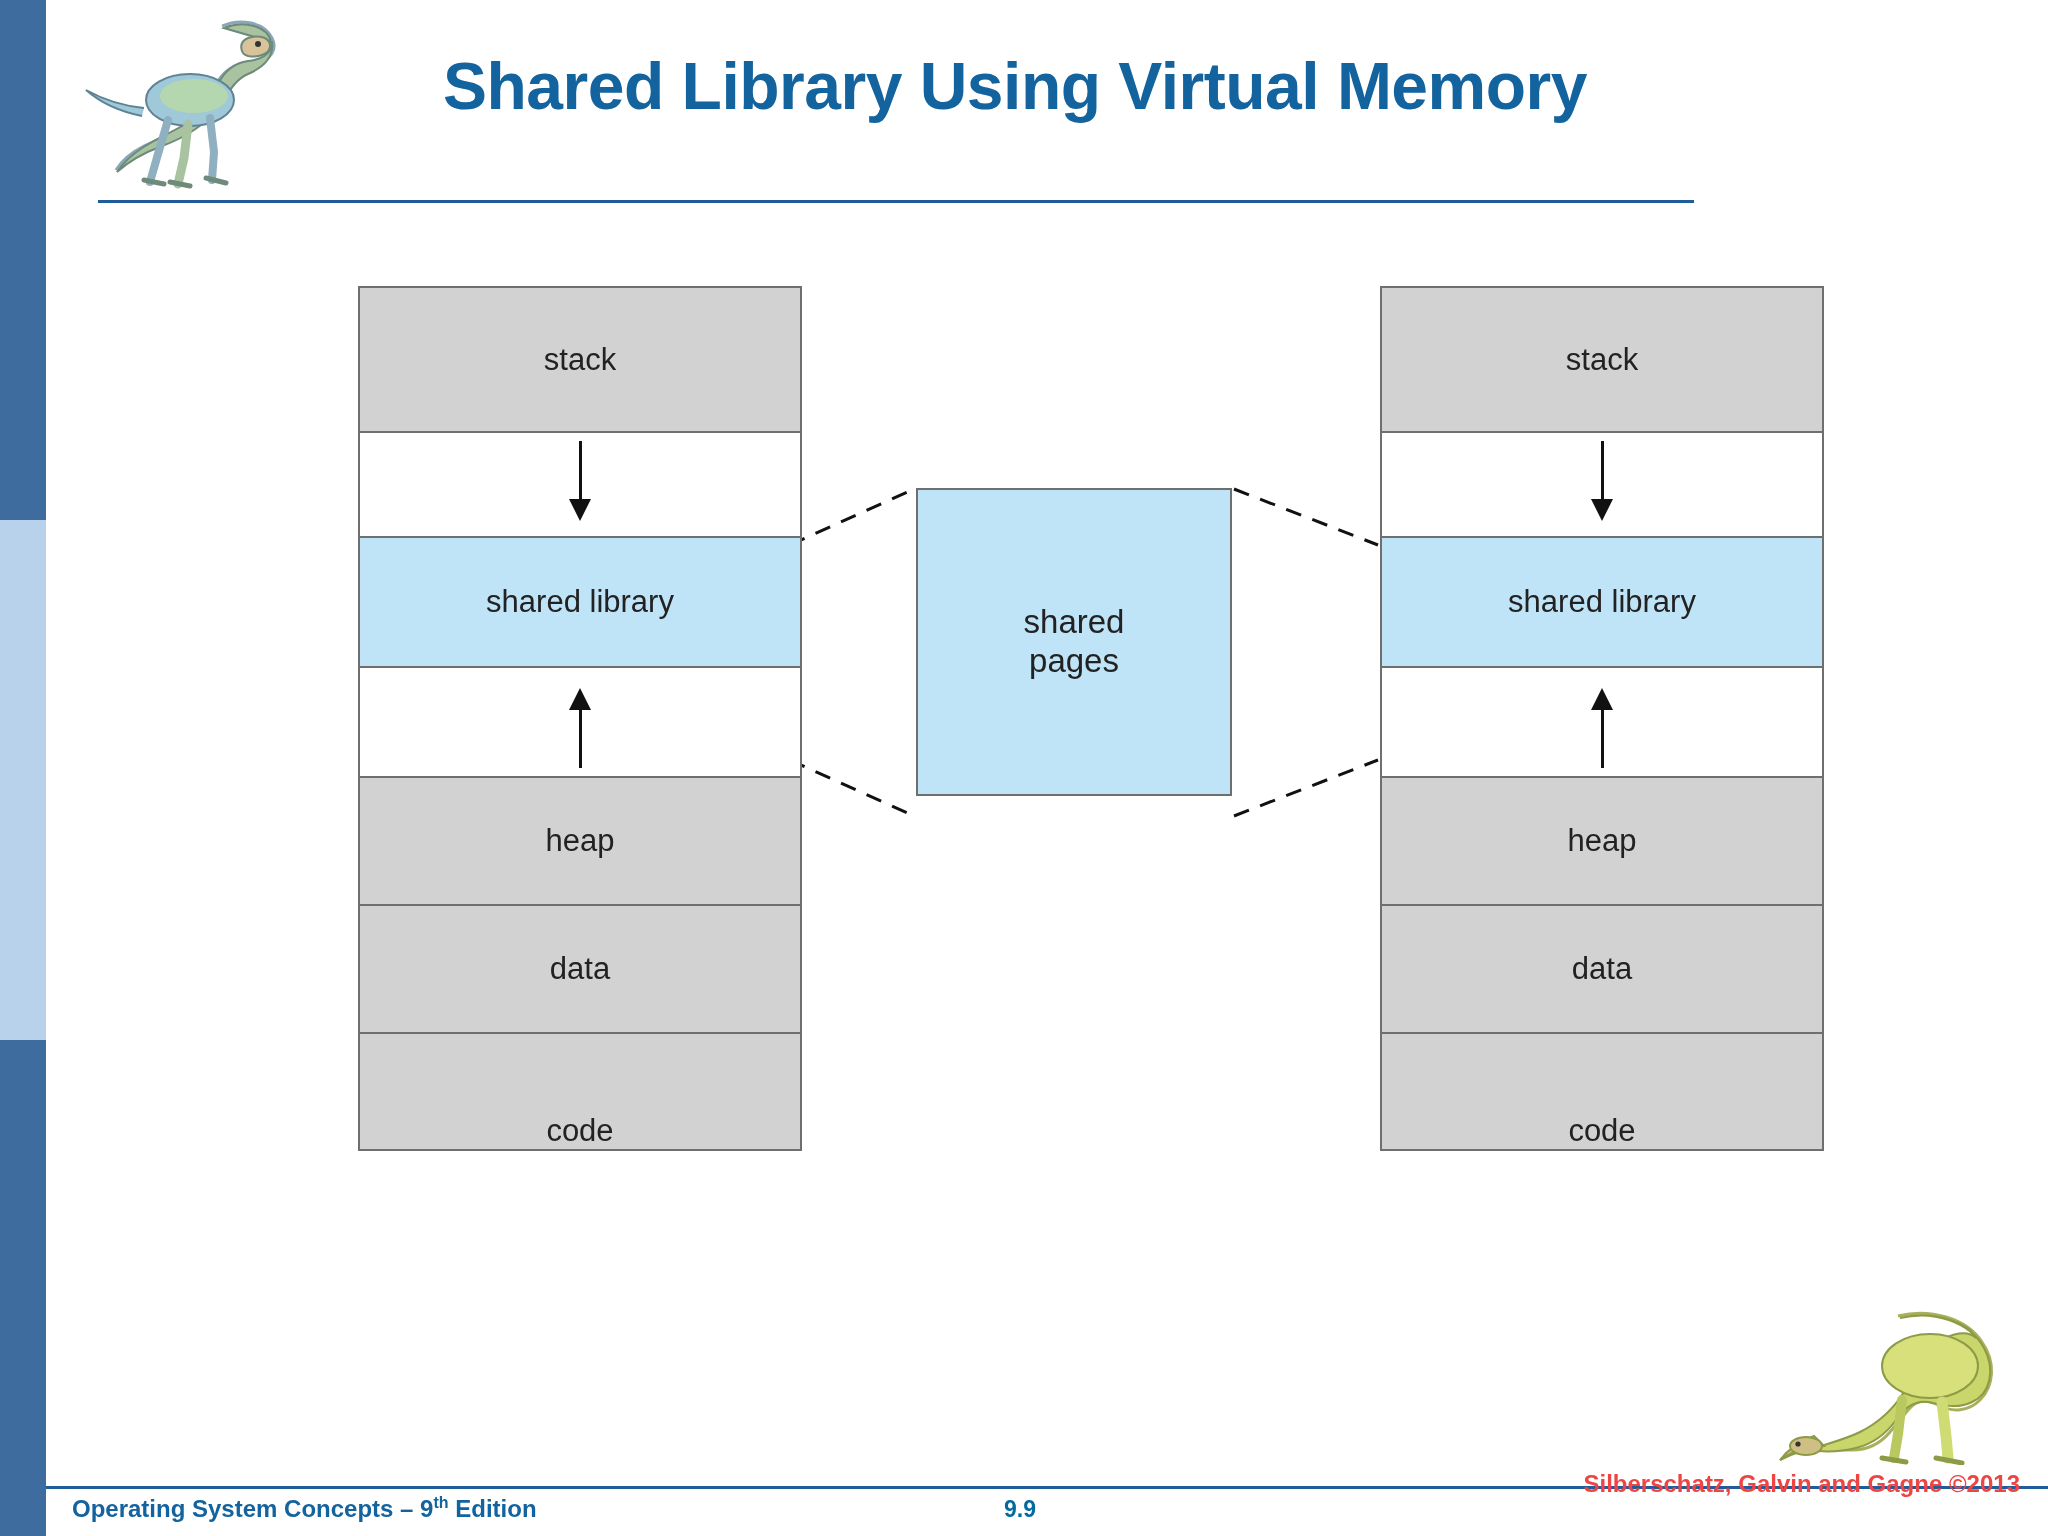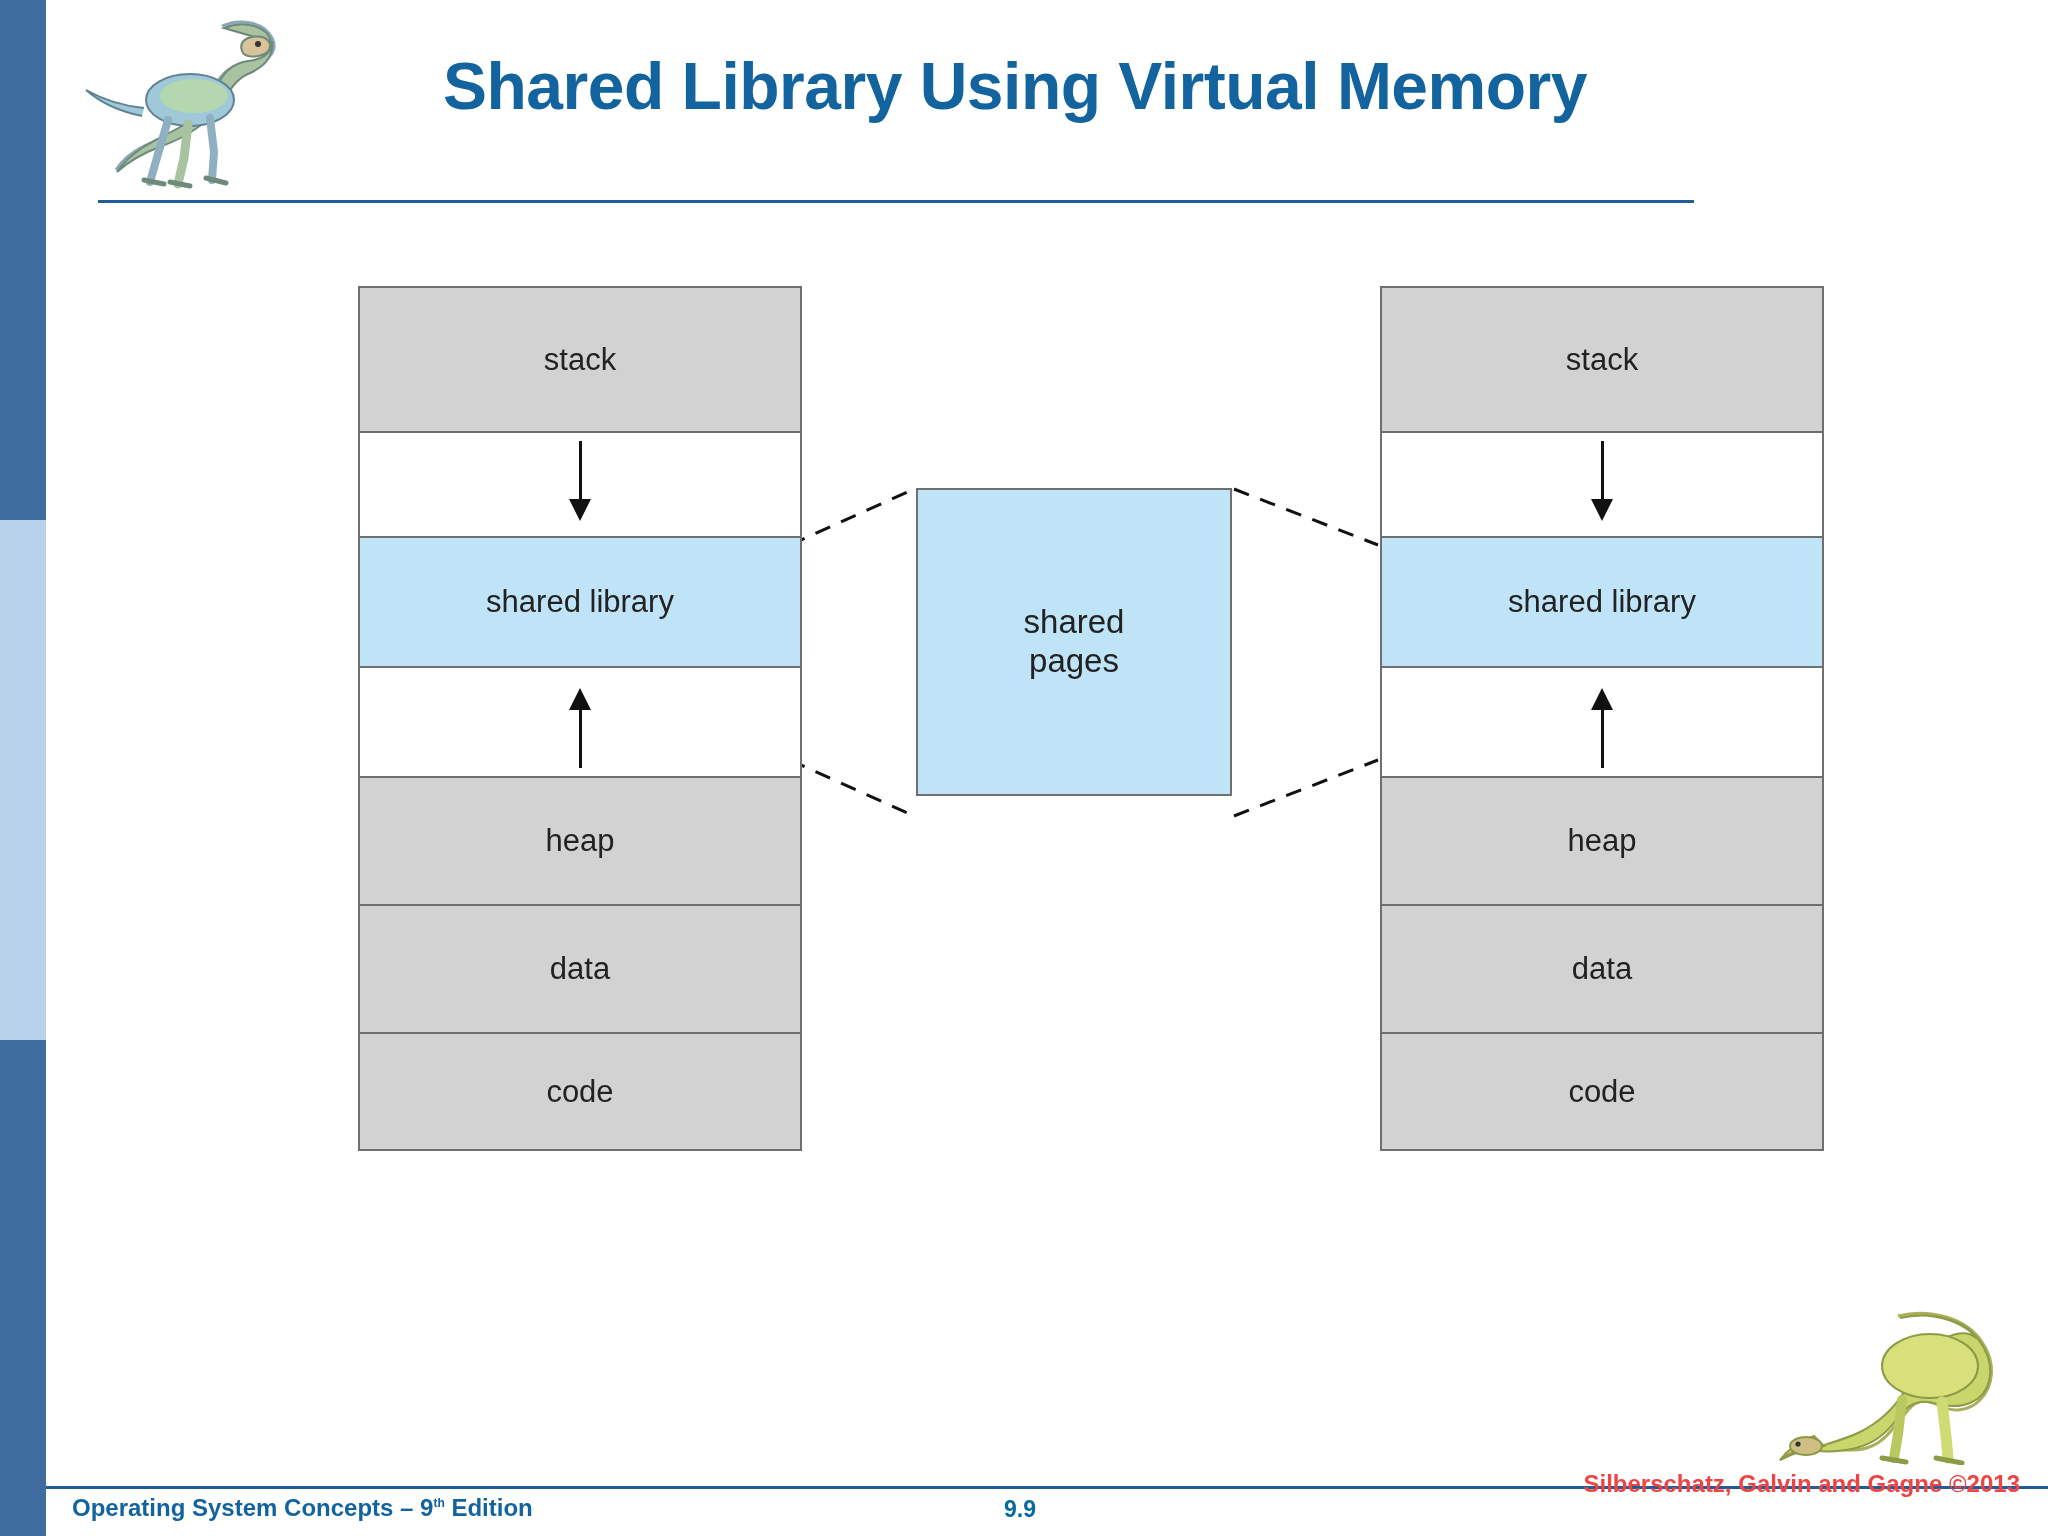--- a/index.html
+++ b/index.html
@@ -95,21 +95,21 @@
   .seg.gray  { background: #d2d2d2; }
   .seg.white { background: #ffffff; }
   .seg.blue  { background: #bfe3f7; justify-content: center; }
 
   .h-stack { height: 145px; }
   .h-gapdn { height: 105px; }
   .h-lib   { height: 130px; }
   .h-gapup { height: 110px; }
   .h-heap  { height: 128px; }
   .h-data  { height: 128px; }
-  .h-code  { height: 115px; }
+  .h-code  { height: 115px; align-items: flex-end; }
 
   
   .arrow-line {
     position: absolute;
     left: 50%;
     margin-left: -1.5px;
     width: 3px;
     background: #111111;
   }
   .arrow-down .arrow-line { top: 8px; height: 62px; }
@@ -174,21 +174,21 @@
   }
   .footer-left {
     position: absolute;
     left: 72px;
     top: 1494px;
     font-size: 24px;
     font-weight: bold;
     color: #13639e;
     white-space: nowrap;
   }
-  .footer-left sup { font-size: 12px; }
+  .footer-left sup { font-size: 16px; }
   .footer-center {
     position: absolute;
     left: 960px;
     top: 1496px;
     width: 120px;
     text-align: center;
     font-size: 23px;
     font-weight: bold;
     color: #0369a1;
   }

